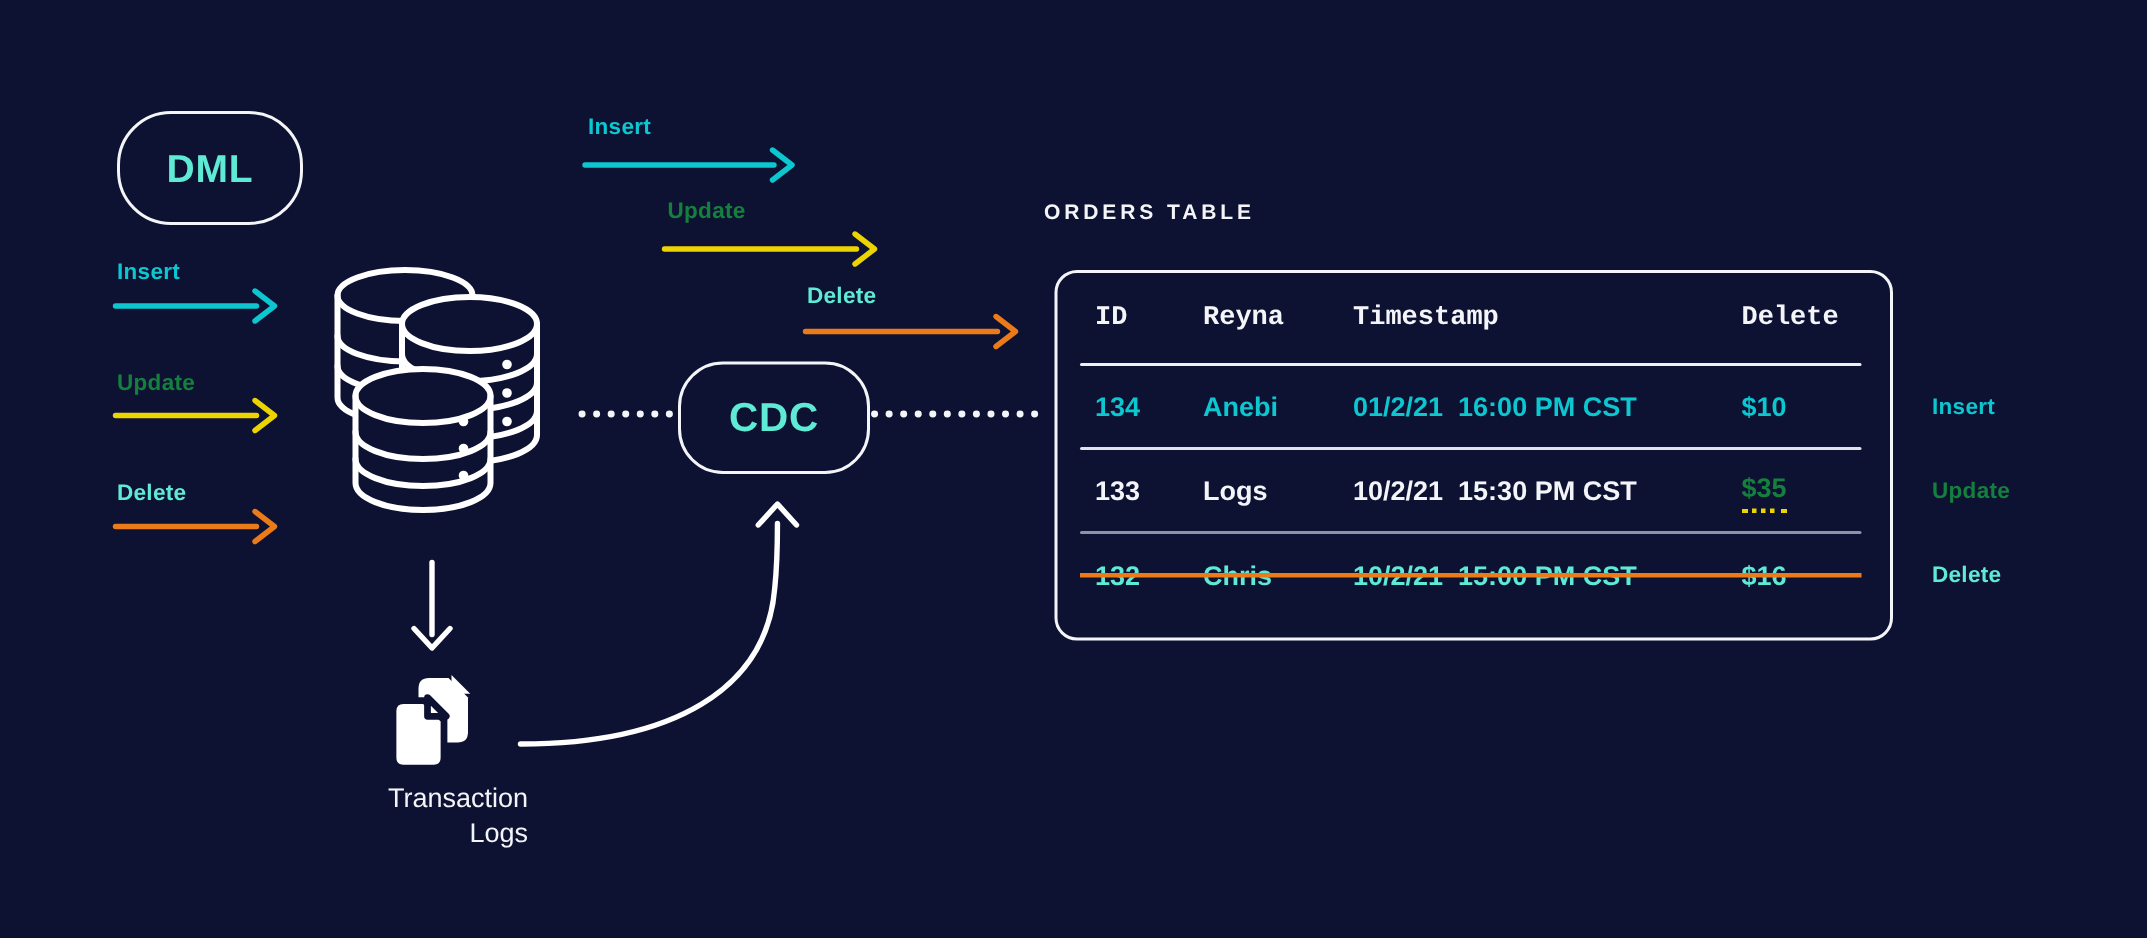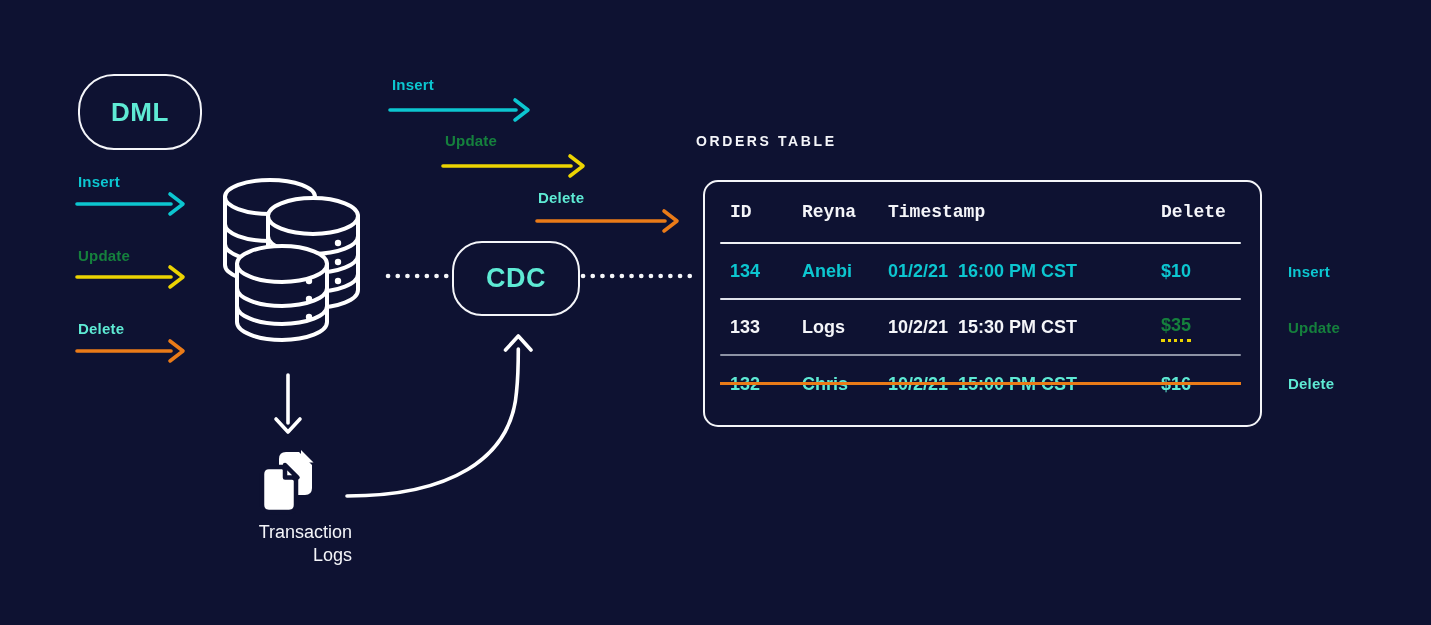--- a/index.html
+++ b/index.html
@@ -26,21 +26,21 @@
   
   .orders-title{left:696px;top:133px;font-size:14px;font-weight:700;letter-spacing:2.6px;color:#f4f5f9;}
   .orders-table{
     left:703px;top:180px;width:559px;height:247px;
     border:2px solid #f4f5f9;border-radius:15px;box-sizing:border-box;
   }
   .trow{position:absolute;left:0;width:555px;font-size:18px;font-weight:700;}
   .trow .cell{position:absolute;top:0;white-space:pre;}
   .c-id{left:25px;}
   .c-name{left:97px;}
-  .c-ts{left:183px;}
+  .c-ts{left:197px;}
   .c-amt{left:456px;}
   .row-header{top:0;height:45px;line-height:61px;color:#f4f5f9;font-family:Liberation Mono, monospace;}
   .row-1{top:61px;height:56px;line-height:56px;}
   .row-2{top:117px;height:56px;line-height:56px;}
   .row-3{top:173px;height:58px;line-height:58px;}
   .divider{position:absolute;left:15px;width:521px;height:2px;border-radius:1px;}
   .div-1{top:60px;background:#eef0f4;}
   .div-2{top:116px;background:#dfe2ea;}
   .div-3{top:172px;background:#8d93a5;}
   .amt-updated{display:inline-block;border-bottom:3px dotted #ecd402;padding-bottom:3px;line-height:normal;vertical-align:middle;}

